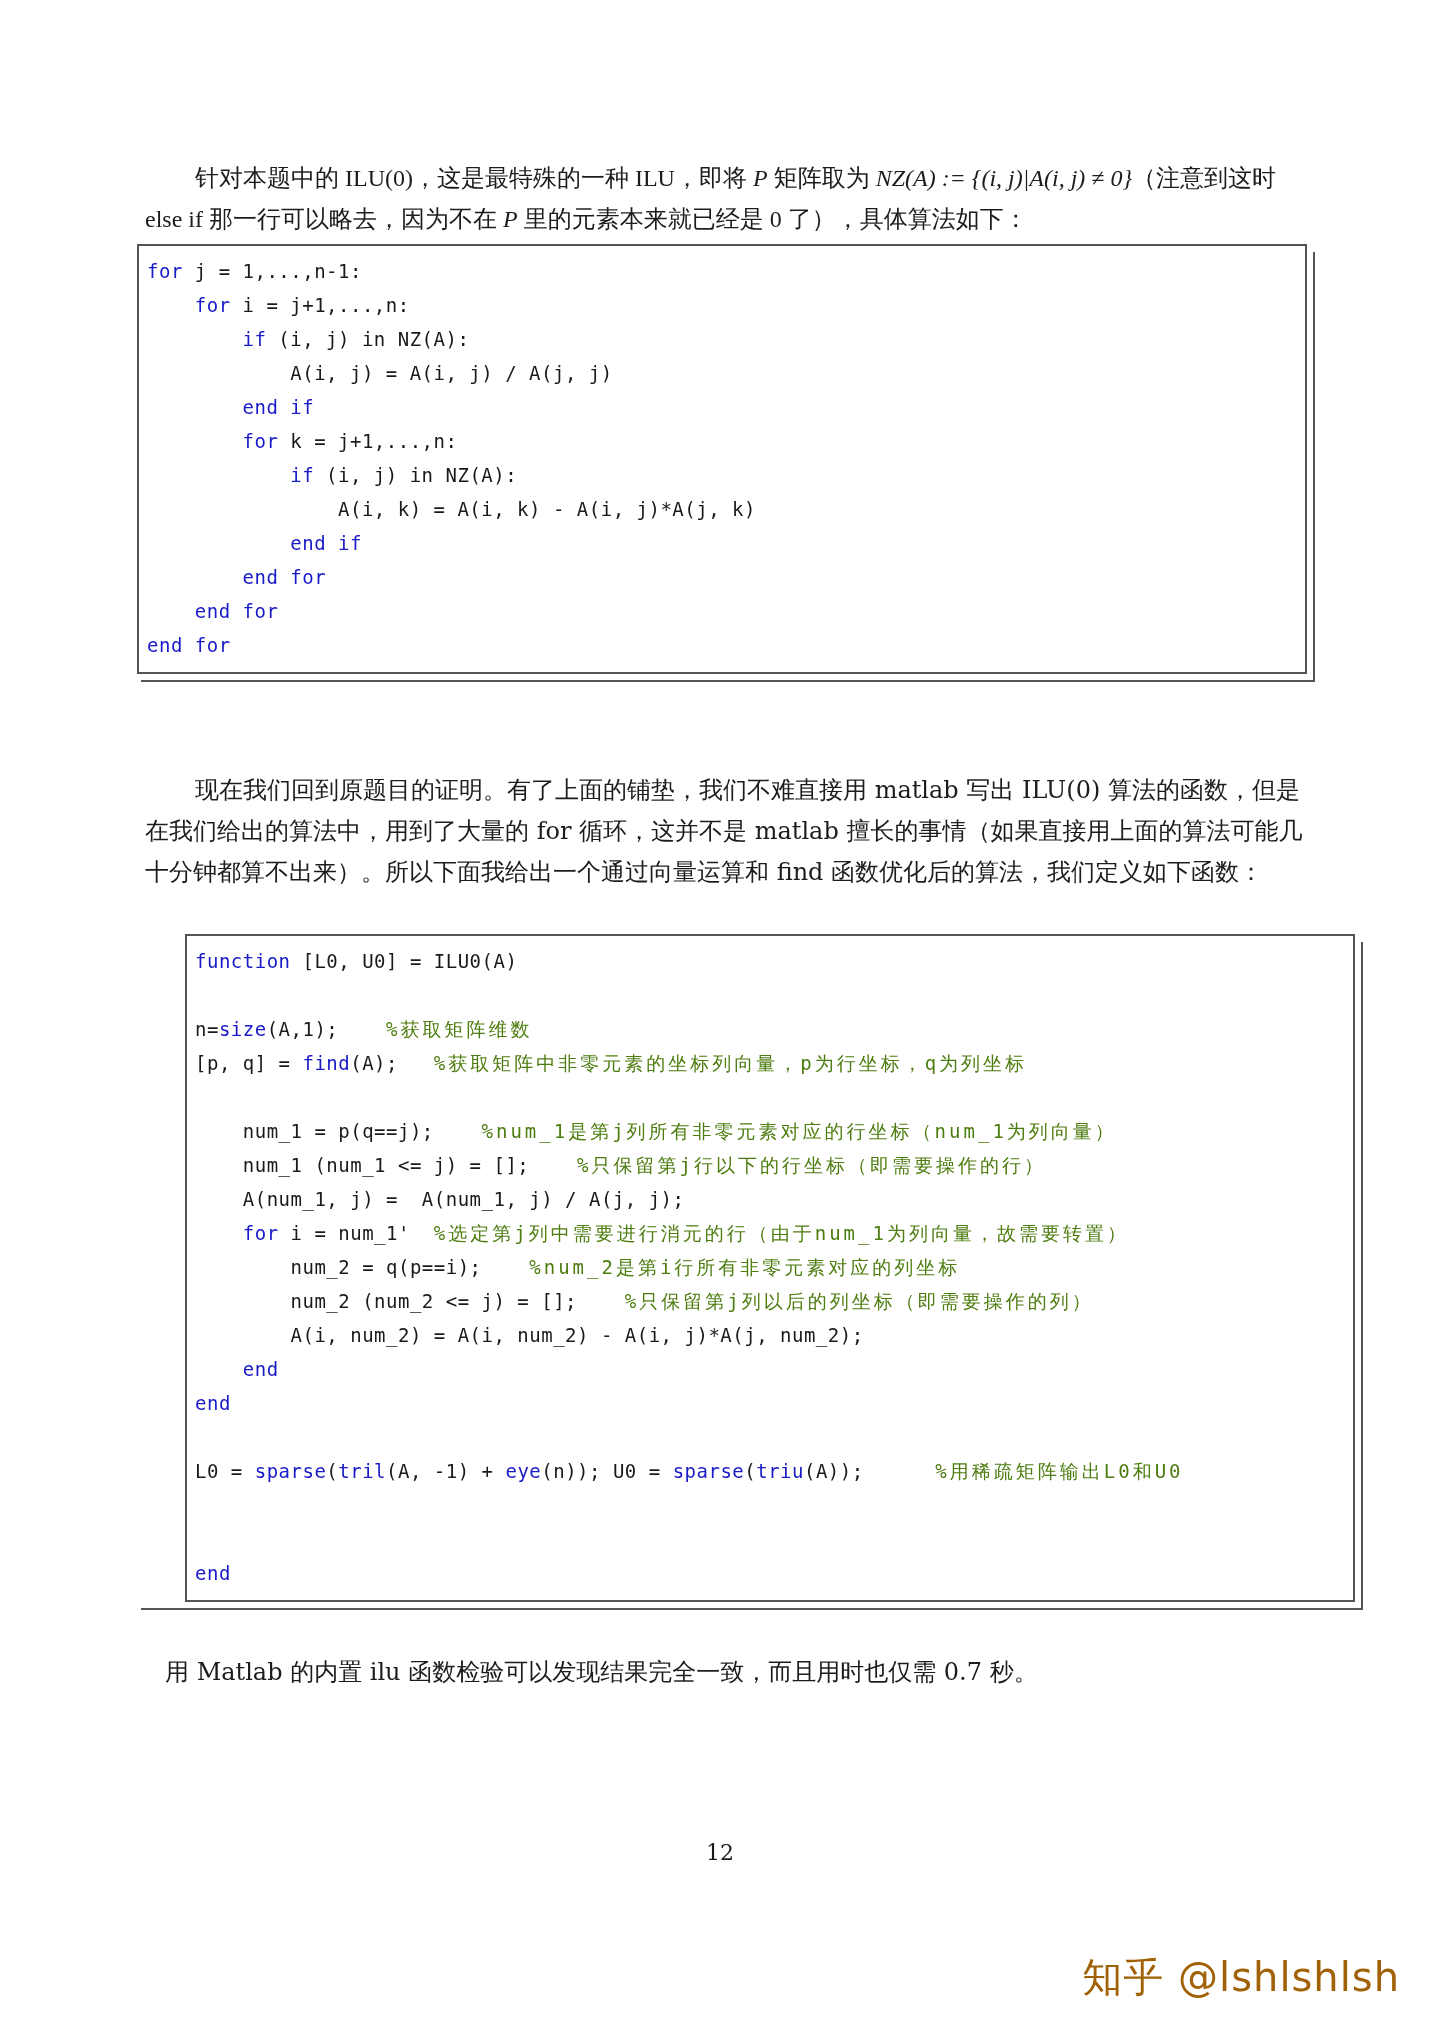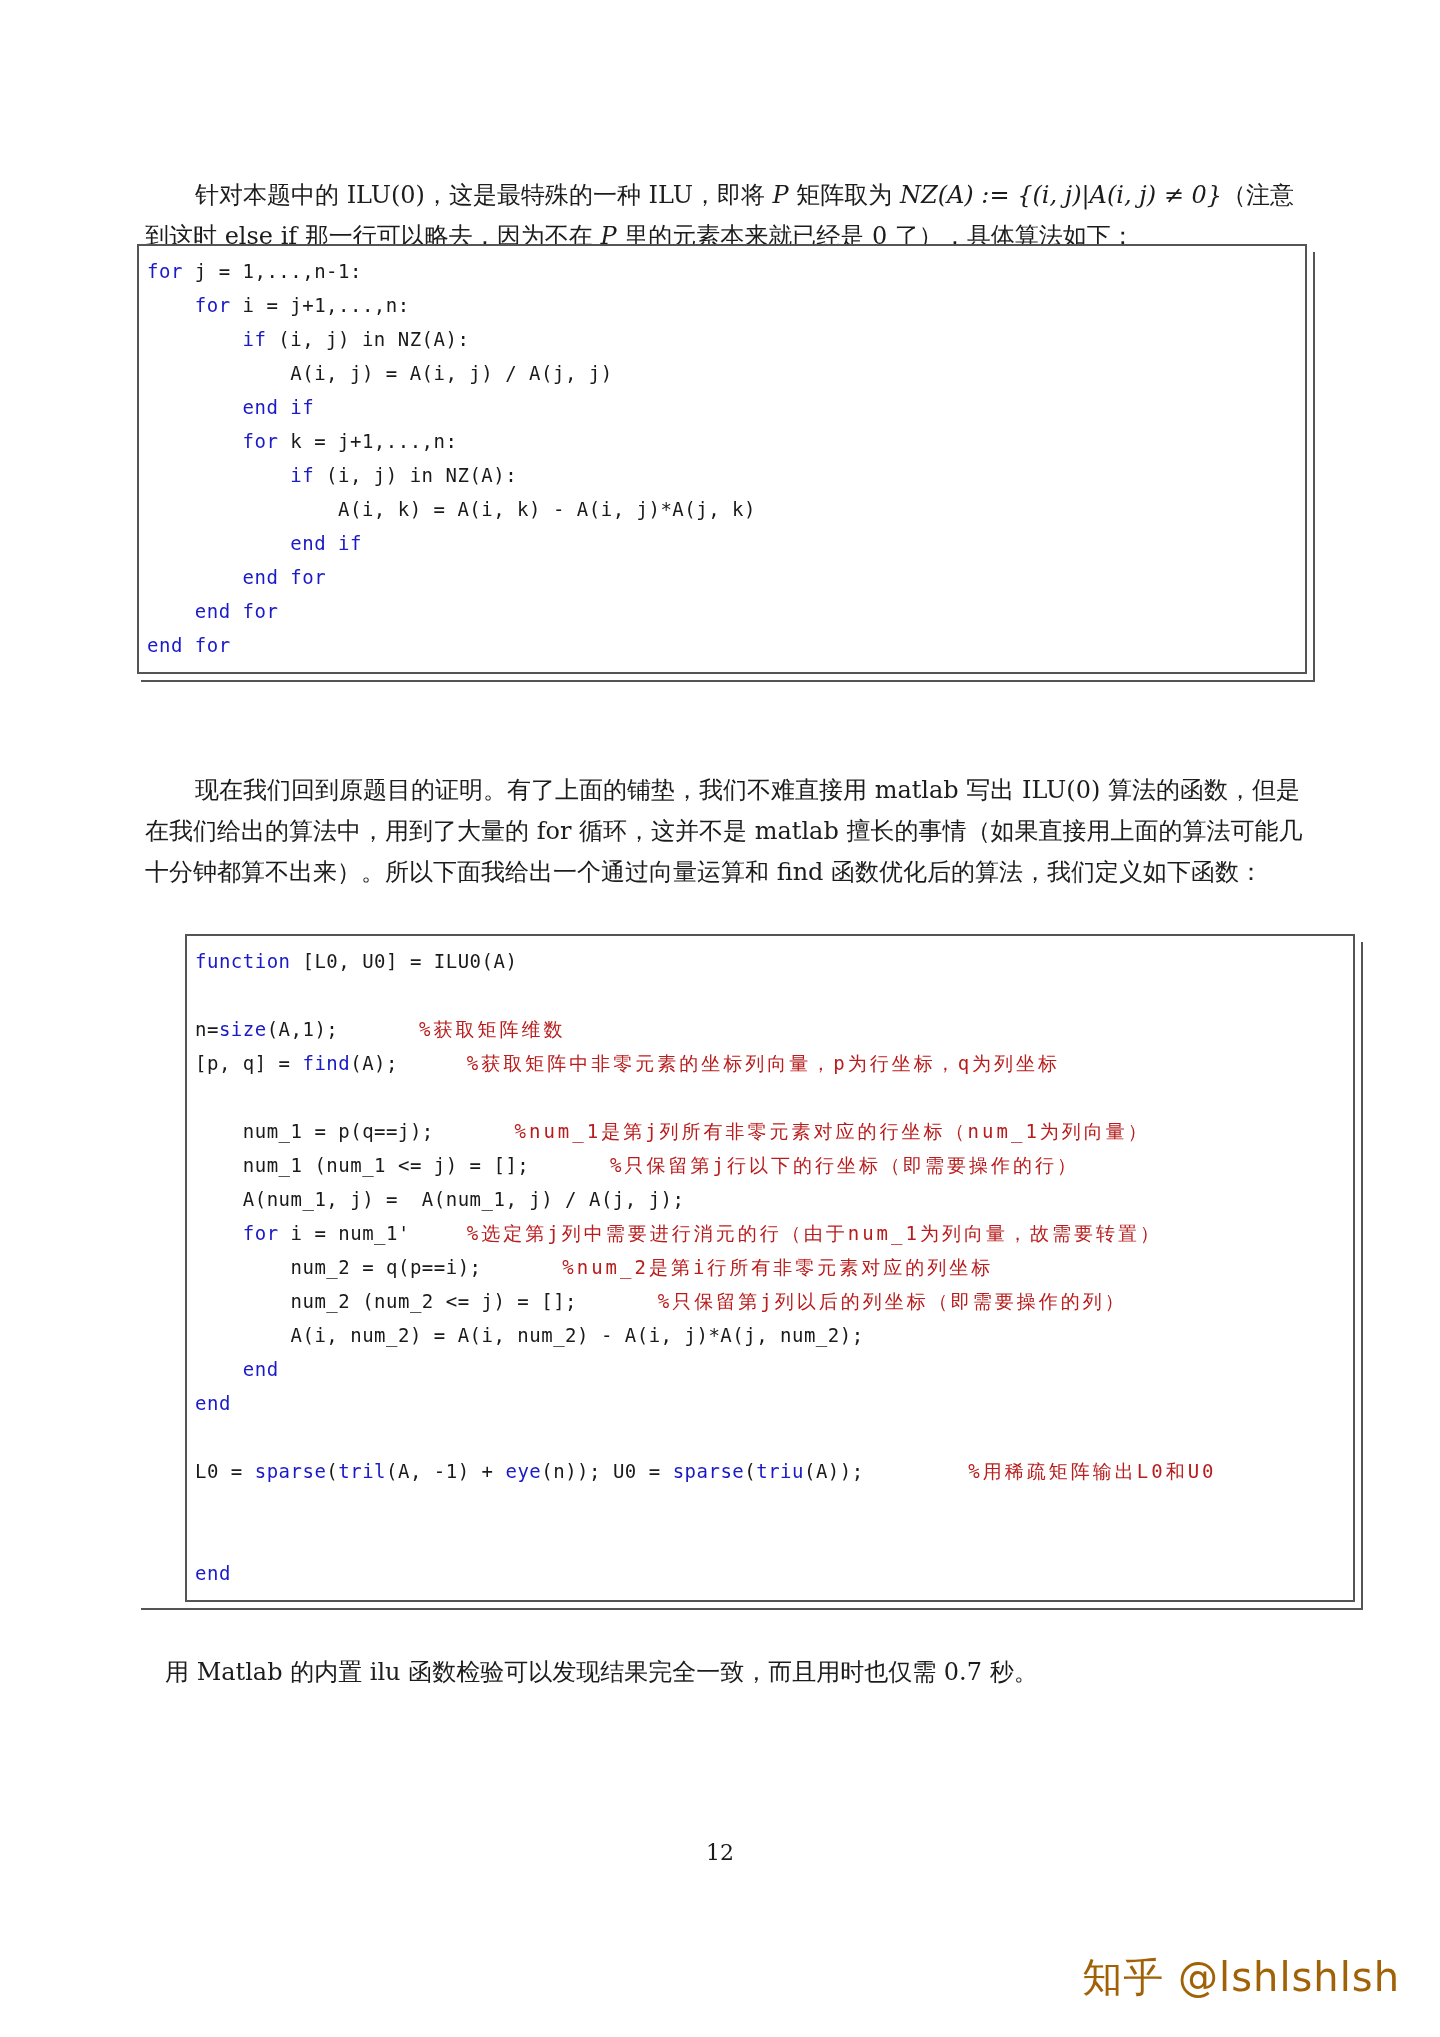--- a/index.html
+++ b/index.html
@@ -56,21 +56,21 @@
       font-family: "DejaVu Sans Mono", "Liberation Mono", monospace;
       font-size: 19px;
       height: 34px;
       line-height: 34px;
       white-space: pre;
       color: #1a1a1a;
       letter-spacing: 0.5px;
     }
     .kw { color: #1a1ac8; }
     .fn { color: #1a1ac8; }
-    .cm { color: #b91c1c; letter-spacing: 3px; margin-left: 33px; }
+    .cm { color: #4d7c0f; letter-spacing: 3px; }
     .page-number {
       position: absolute;
       left: 0; width: 1440px;
       top: 1840px;
       text-align: center;
       font-size: 22px;
       color: #1a1a1a;
     }
     .watermark {
       position: absolute;
@@ -80,21 +80,21 @@
       font-size: 40px;
       color: #a16207;
       letter-spacing: 1px;
     }
   </style>
 </head>
 <body>
 
 <div class="page">
 
-  <div class="para" style="top:175px;">
+  <div class="para" style="top:158px;font-family:Liberation Serif, serif;">
     <span class="indent"></span><span>针对本题中的 ILU(0)，这是最特殊的一种 ILU，即将 </span><span class="math">P</span><span> 矩阵取为 </span><span class="math">NZ(A) := {(i, j)|A(i, j) ≠ 0}</span><span>（注意到这时 else if 那一行可以略去，因为不在 </span><span class="math">P</span><span> 里的元素本来就已经是 0 了），具体算法如下：</span>
   </div>
 
   <div class="code-frame" style="top:244px;">
     <div class="code-shadow"></div>
     <div class="code-box" id="code1">
         <div class="code-line"><span class="kw">for</span><span> j = 1,...,n-1:</span></div>
         <div class="code-line">    <span class="kw">for</span><span> i = j+1,...,n:</span></div>
         <div class="code-line">        <span class="kw">if</span><span> (i, j) in NZ(A):</span></div>
         <div class="code-line">            <span>A(i, j) = A(i, j) / A(j, j)</span></div>

